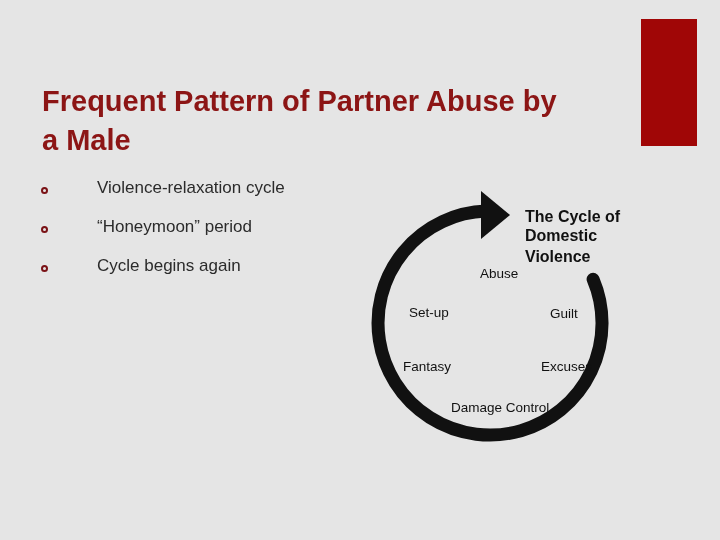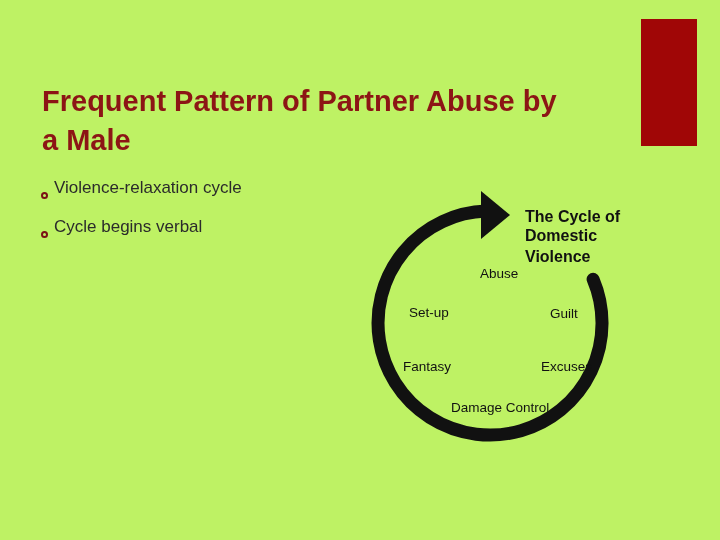--- a/index.html
+++ b/index.html
@@ -1,40 +1,41 @@
 <!DOCTYPE html>
 <html><head>
 <meta charset="utf-8">
 <style>
   * { margin: 0; padding: 0; box-sizing: border-box; }
   html, body { width: 720px; height: 540px; background: #ffffff; overflow: hidden; }
   body { font-family: "Liberation Sans", sans-serif; position: relative; }
 
-  .slide { position: absolute; inset: 0; background: #bef264; }
+  .slide { position: absolute; inset: 0; background: #e5e5e5; }
 
   .accent-bar {
     position: absolute; left: 641px; top: 19px;
     width: 56px; height: 127px;
     background: #A00606;
   }
 
   .title {
     position: absolute; left: 42px; top: 82px; width: 600px;
     font-size: 29px; font-weight: bold; line-height: 39px;
     color: #8C1515; letter-spacing: 0;
     white-space: pre-line;
   }
 
   .bullets {
     position: absolute; left: 41px; top: 176px; width: 290px;
     list-style: none;
   }
   .bullets li {
-    display: flex; align-items: flex-end;
+    display: flex; align-items: center;
     margin-bottom: 16px;
+    gap: 43px;
   }
   .ring {
     flex: 0 0 auto;
     width: 7px; height: 7px;
     border: 2.5px solid #7A1216;
     border-radius: 50%;
     margin-top: 5px; margin-right: 6px;
     background: transparent;
   }
   .btext {
@@ -60,21 +61,25 @@
   <h1 class="title">Frequent Pattern of Partner Abuse by
 a Male</h1>
 
   <ul class="bullets">
     <li>
       <span class="ring"></span>
       <span class="btext">Violence-relaxation cycle</span>
     </li>
     <li>
       <span class="ring"></span>
-      <span class="btext">Cycle begins verbal</span>
+      <span class="btext">“Honeymoon” period</span>
+    </li>
+    <li>
+      <span class="ring"></span>
+      <span class="btext">Cycle begins again</span>
     </li>
   </ul>
 
   <svg class="diagram" viewBox="0 0 270 285" xmlns="http://www.w3.org/2000/svg">
 
     <path d="M 238.1 104.2 A 112 112 0 1 1 131.1 36.1" fill="none" stroke="#111111" stroke-width="13" stroke-linecap="round"></path>
     <polygon points="126,16 126,64 155,40" fill="#111111"></polygon>
 
     <text class="dg-title" x="170" y="47">The Cycle of</text>
     <text class="dg-title" x="170" y="66">Domestic</text>

